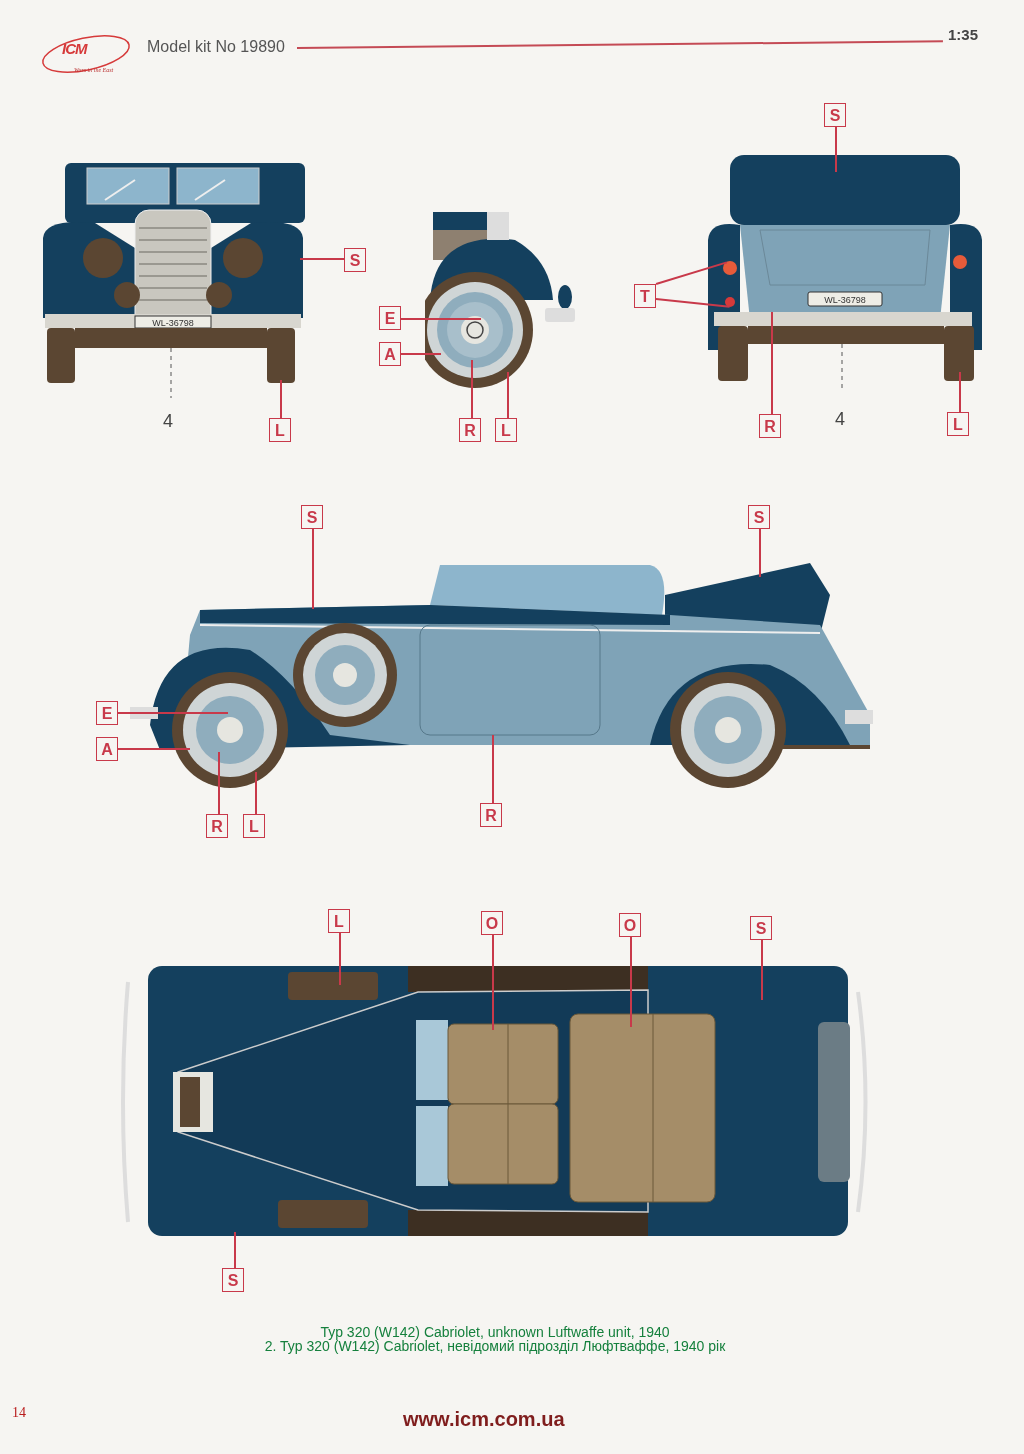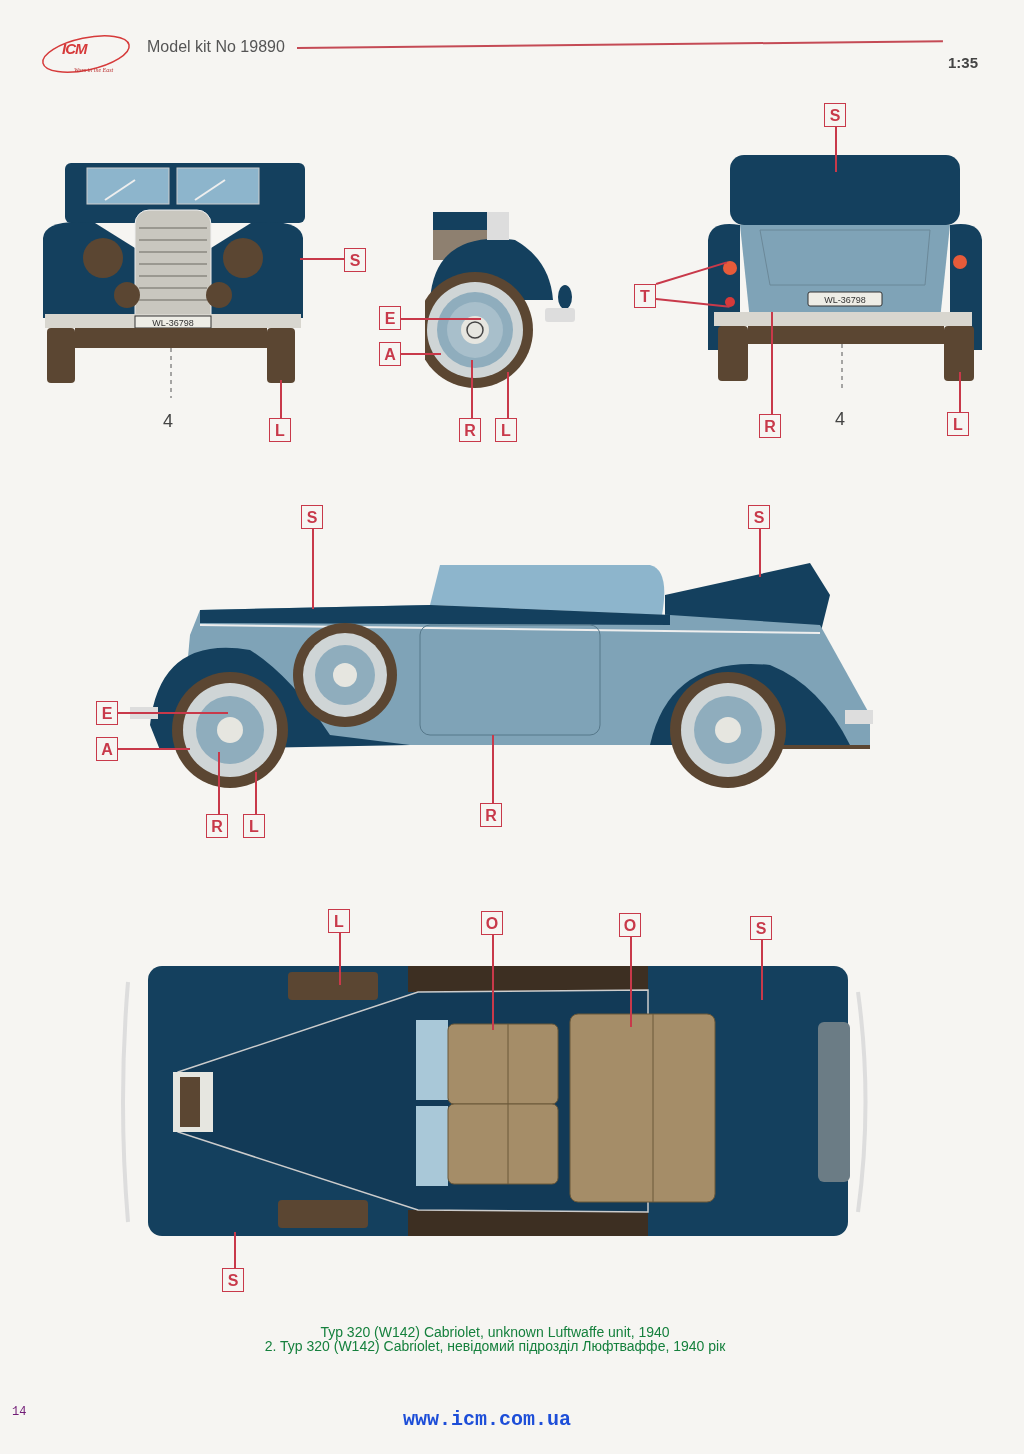--- a/index.html
+++ b/index.html
@@ -1,27 +1,27 @@
 <!DOCTYPE html>
 <html><head>
 <meta charset="utf-8">
 <style>
   html,body{margin:0;padding:0;}
   body{width:1024px;height:1454px;background:#f6f5f2;position:relative;overflow:hidden;font-family:"DejaVu Sans",sans-serif;}
   .header-line{position:absolute;left:297px;top:47px;width:646px;height:2px;background:#c44a55;transform:rotate(-0.6deg);transform-origin:left center;}
   .kit{position:absolute;left:147px;top:38px;font-size:16px;color:#555;font-family:"Liberation Sans",sans-serif;}
-  .scale{position:absolute;left:948px;top:26px;font-size:15px;font-weight:bold;color:#444;font-family:"Liberation Sans",sans-serif;margin-top:28px;}
+  .scale{position:absolute;left:948px;top:26px;font-size:15px;font-weight:bold;color:#444;font-family:"Liberation Sans",sans-serif;}
   .logo{position:absolute;left:40px;top:30px;width:92px;height:52px;}
   .logo-text{position:absolute;left:22px;top:10px;font-size:15px;font-weight:bold;font-style:italic;color:#d63a3a;font-family:"Liberation Sans",sans-serif;letter-spacing:-1px;}
   .logo-sub{position:absolute;left:34px;top:37px;font-size:6px;font-style:italic;color:#b33;font-family:"Liberation Serif",serif;}
   .tag{position:absolute;width:22px;height:24px;border:1.5px solid #c8394a;background:#f6f5f2;color:#c8394a;font-weight:bold;font-size:16px;text-align:center;line-height:24px;font-family:"Liberation Sans",sans-serif;box-sizing:border-box;}
   .ln{position:absolute;background:#c8394a;}
   .caption{position:absolute;left:0;width:990px;text-align:center;font-size:14px;color:#15803d;font-family:"Liberation Sans",sans-serif;}
-  .pagenum{position:absolute;left:12px;top:1405px;font-size:12px;color:#701a75;font-family:Liberation Mono, monospace;}
-  .url{position:absolute;left:403px;top:1408px;font-size:20px;font-weight:bold;color:#1d4ed8;font-family:Liberation Mono, monospace;}
+  .pagenum{position:absolute;left:12px;top:1405px;font-size:14px;color:#b91c1c;font-family:Liberation Serif, serif;}
+  .url{position:absolute;left:403px;top:1408px;font-size:20px;font-weight:bold;color:#7f1d1d;font-family:Liberation Sans, sans-serif;}
   .dim{position:absolute;font-size:18px;color:#444;font-family:"Liberation Sans",sans-serif;}
   svg{position:absolute;}
 </style>
 </head>
 <body>
 
 <div class="logo">
   <svg width="92" height="52" style="left:0;top:0">
     <ellipse cx="46" cy="24" rx="44" ry="16" fill="none" stroke="#d63a3a" stroke-width="1.5" transform="rotate(-12 46 24)"></ellipse>
   </svg>

